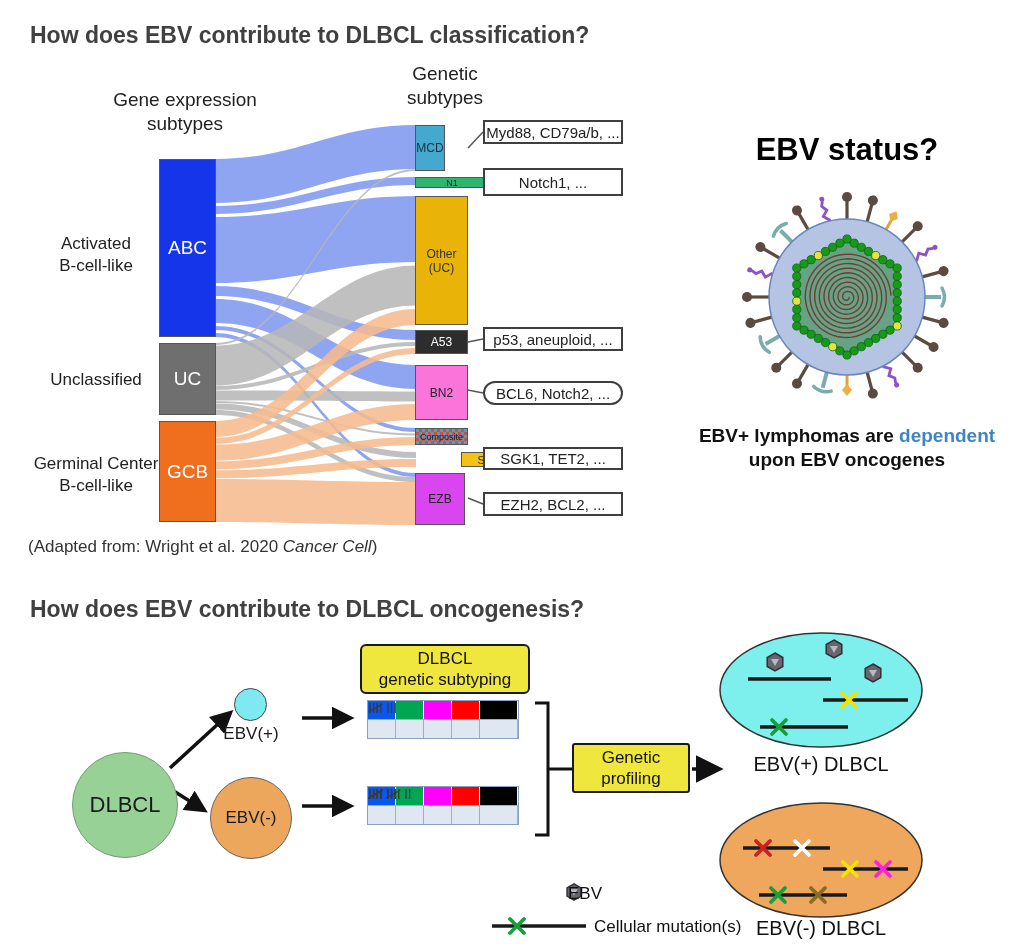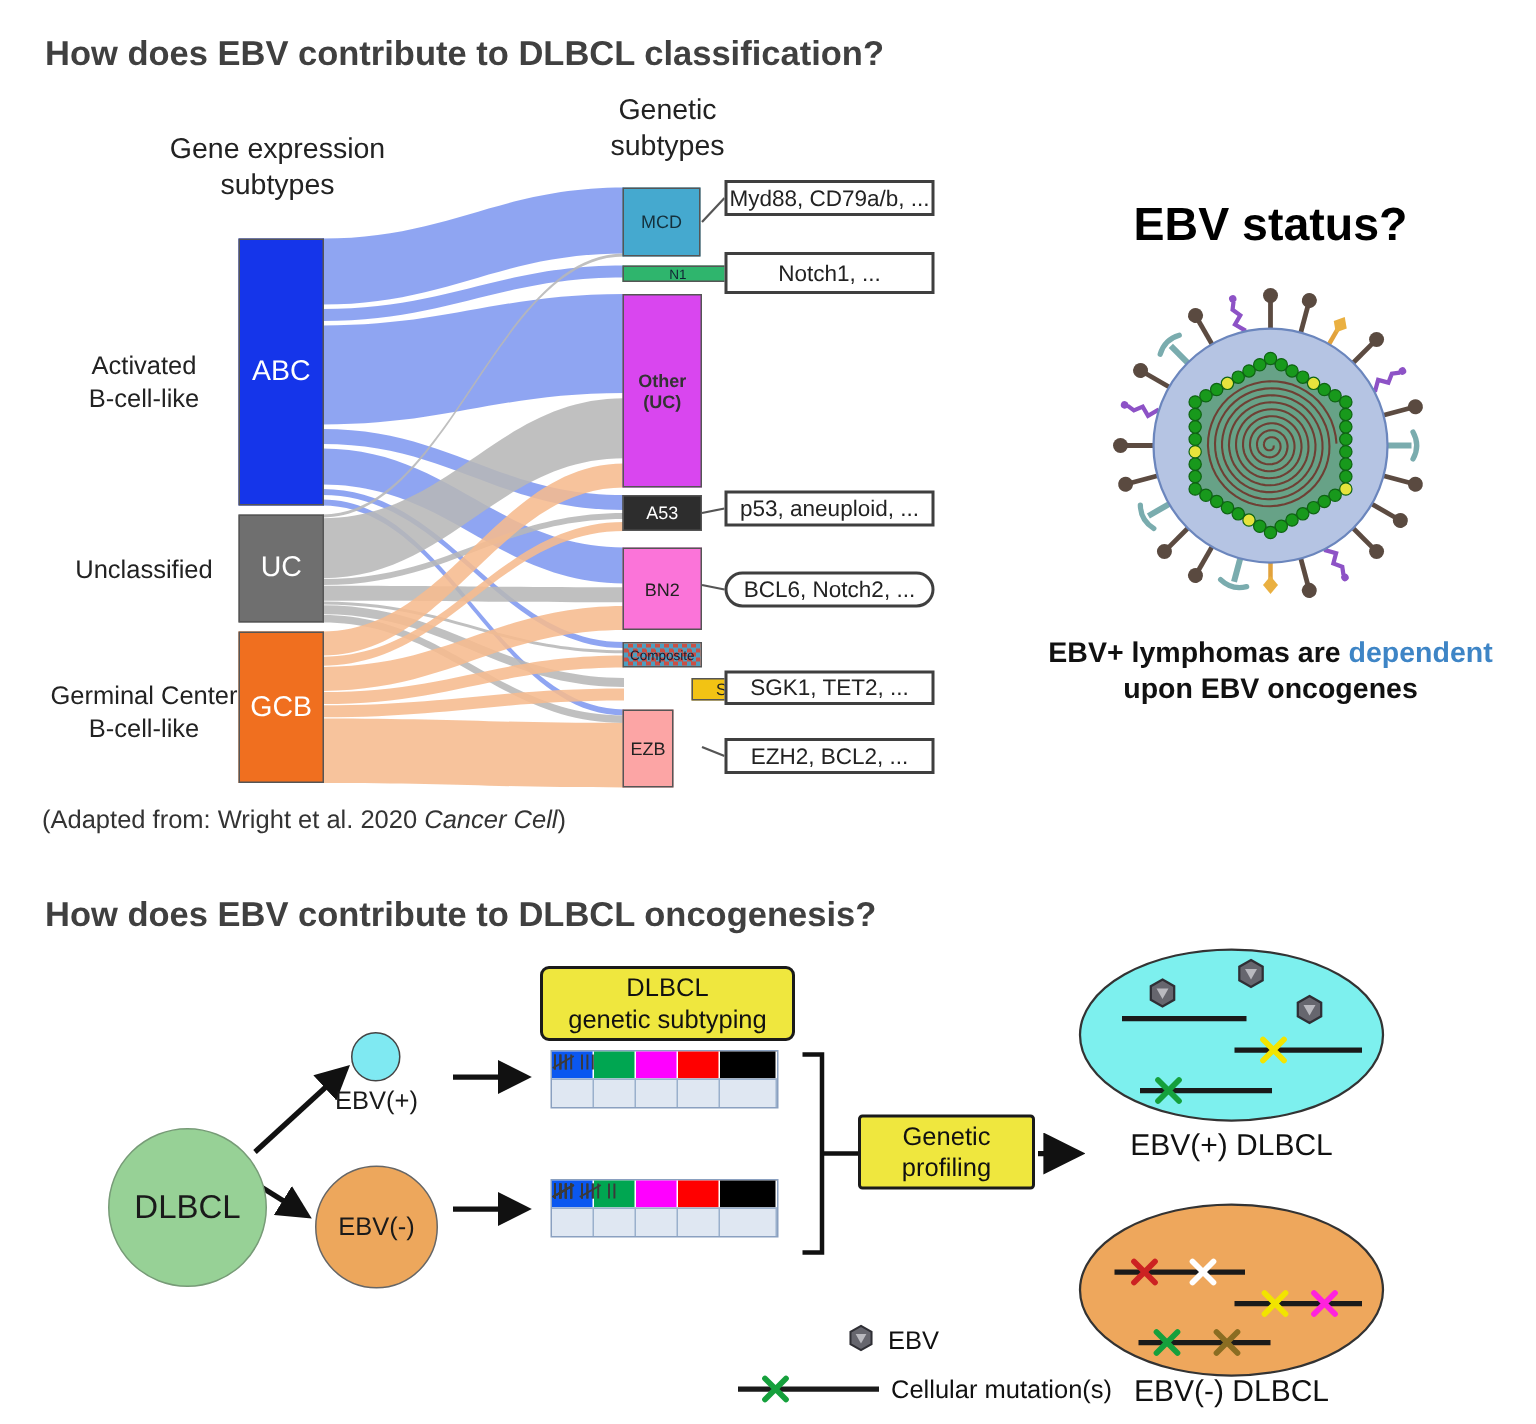--- a/index.html
+++ b/index.html
@@ -293,29 +293,29 @@
   <div class="abs node-desc pre ctr" style="left:16px;top:233px;width:160px;">Activated
 B-cell-like</div>
   <div class="abs node-desc pre ctr" style="left:16px;top:369px;width:160px;">Unclassified</div>
   <div class="abs node-desc pre ctr" style="left:16px;top:453px;width:160px;">Germinal Center
 B-cell-like</div>
 
   <div class="abs node node-l" style="left:159px;top:159px;width:57px;height:178px;background:#1535ea;">ABC</div>
   <div class="abs node node-l" style="left:159px;top:343px;width:57px;height:72px;background:#6f6f6f;">UC</div>
   <div class="abs node node-l" style="left:159px;top:421px;width:57px;height:101px;background:#f06f1f;">GCB</div>
 
-  <div class="abs node node-r" style="left:415px;top:125px;width:52px;height:46px;background:#45a9cf;color:#14303c;">MCD</div>
+  <div class="abs node node-r" style="left:415px;top:125px;width:30px;height:46px;background:#45a9cf;color:#14303c;">MCD</div>
   <div class="abs node node-r" style="left:415px;top:177px;width:74px;height:11px;background:#2fb56d;font-size:9px;color:#123;">N1</div>
-  <div class="abs node node-r pre ctr" style="left:415px;top:196px;width:53px;height:129px;background:#d946ef;color:#333;font-weight:bold;">Other
+  <div class="abs node node-r pre ctr" style="left:415px;top:196px;width:53px;height:129px;background:#eab308;color:#333;">Other
 (UC)</div>
   <div class="abs node node-r" style="left:415px;top:330px;width:53px;height:24px;background:#2d2d2d;color:#fff;">A53</div>
   <div class="abs node node-r" style="left:415px;top:365px;width:53px;height:55px;background:#fb74d9;">BN2</div>
   <div class="abs node node-r checker" style="left:415px;top:428px;width:53px;height:17px;color:#1b1b2f;">Composite</div>
   <div class="abs node node-r" style="left:415px;top:452px;width:53px;height:15px;background:#f2c314;font-size:11px;margin-left:46px;">ST2</div>
-  <div class="abs node node-r" style="left:415px;top:473px;width:34px;height:52px;background:#fca5a5;">EZB</div>
+  <div class="abs node node-r" style="left:415px;top:473px;width:50px;height:52px;background:#d946ef;">EZB</div>
 
   <div class="abs anno" style="left:483px;top:120px;width:140px;height:24px;">Myd88, CD79a/b, ...</div>
   <div class="abs anno" style="left:483px;top:168px;width:140px;height:28px;">Notch1, ...</div>
   <div class="abs anno" style="left:483px;top:327px;width:140px;height:24px;">p53, aneuploid, ...</div>
   <div class="abs anno" style="left:483px;top:381px;width:140px;height:24px;border-radius:12px;">BCL6, Notch2, ...</div>
   <div class="abs anno" style="left:483px;top:447px;width:140px;height:23px;">SGK1, TET2, ...</div>
   <div class="abs anno" style="left:483px;top:492px;width:140px;height:24px;">EZH2, BCL2, ...</div>
 
   <div class="abs caption" style="left:28px;top:537px;">
     <span>(Adapted from: Wright et al. 2020 </span><span style="font-style:italic;margin-top:48px;">Cancer Cell</span><span>)</span>
@@ -433,15 +433,15 @@
             <line x1="38" y1="2" x2="38" y2="12" stroke="#3a3a3a" stroke-width="1.3"></line>
             <line x1="41.6" y1="2" x2="41.6" y2="12" stroke="#3a3a3a" stroke-width="1.3"></line>
           </svg>
         </div>
       </div>
     </div>
 
   <div class="abs cell-label ctr" style="left:721px;top:753px;width:200px;">EBV(+) DLBCL</div>
   <div class="abs cell-label ctr" style="left:721px;top:917px;width:200px;">EBV(-) DLBCL</div>
 
-  <div class="abs legend-label" style="left:592px;top:884px;text-align:right;">EBV</div>
+  <div class="abs legend-label" style="left:568px;top:884px;text-align:right;">EBV</div>
   <div class="abs legend-label" style="left:594px;top:917px;">Cellular mutation(s)</div>
 </div>
 
 </body></html>

